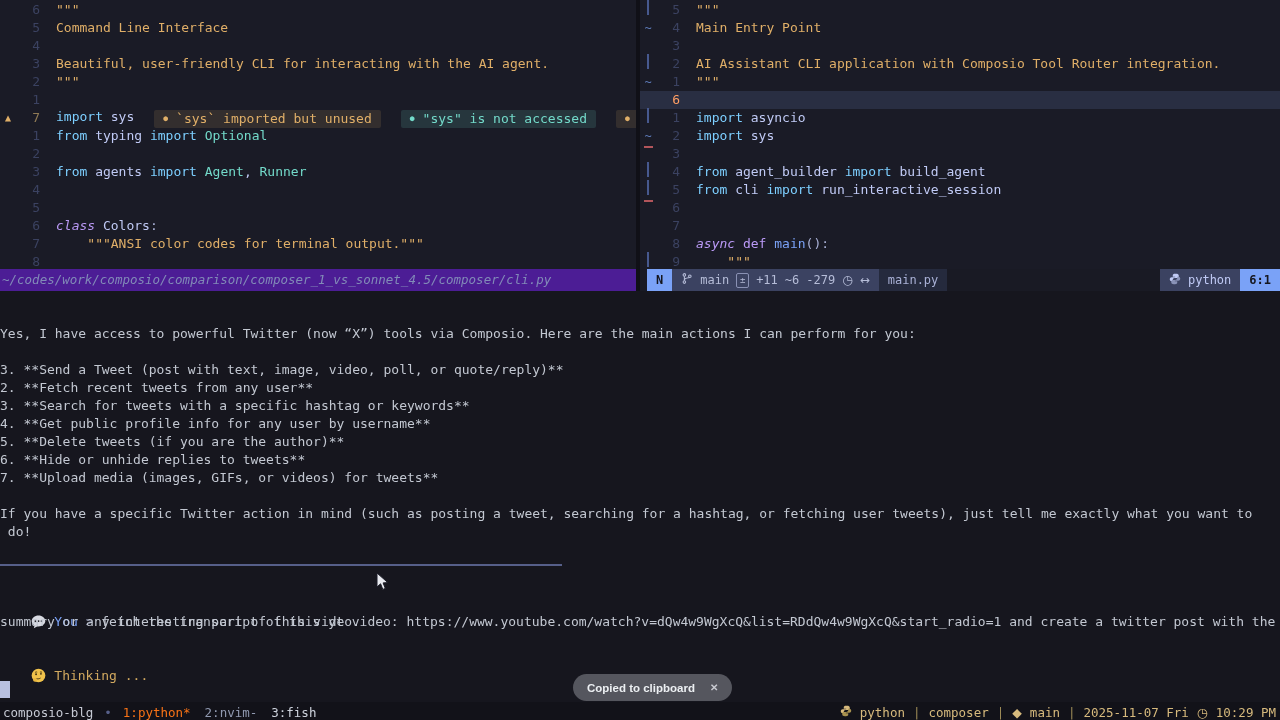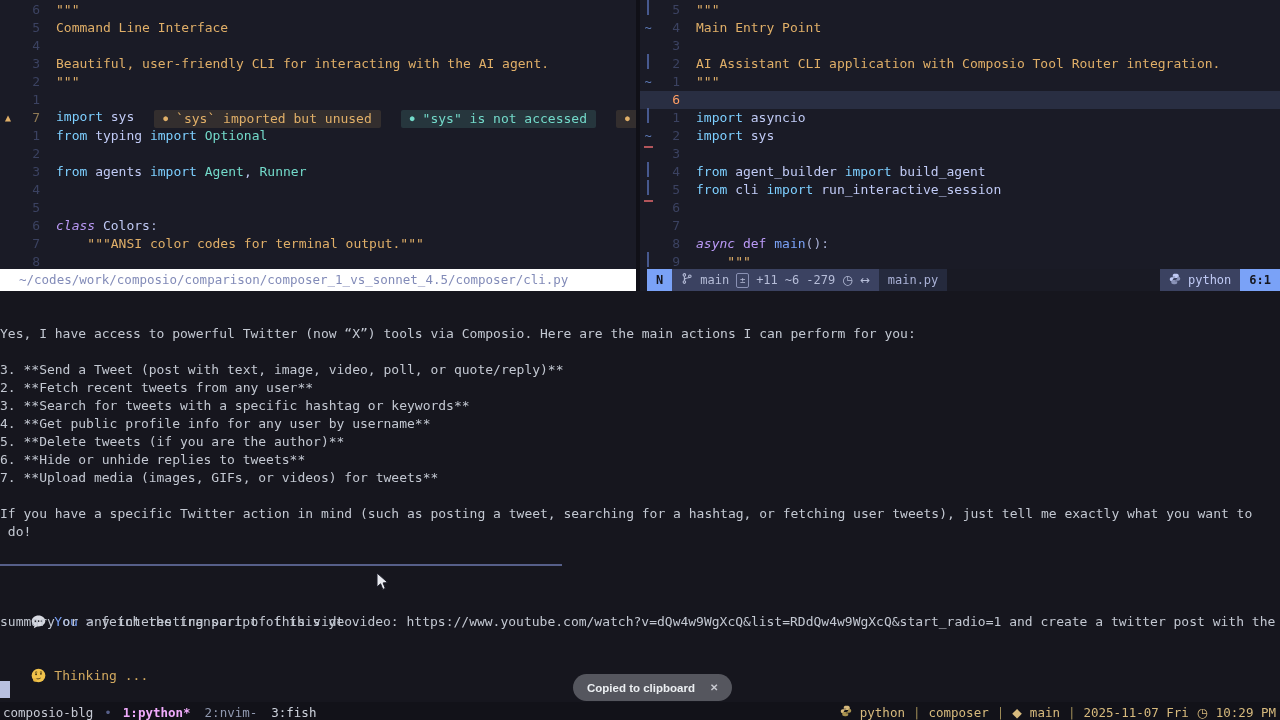--- a/index.html
+++ b/index.html
@@ -23,22 +23,22 @@
   .code{padding-left:8px;white-space:pre;}
   .t-kw{color:#7dcfff;} .t-txt{color:#c0caf5;} .t-type{color:#73daca;}
   .t-str{color:#e0af68;} .t-pkw{color:#bb9af7;font-style:italic;}
   .t-pkw2{color:#bb9af7;} .t-fn{color:#7aa2f7;} .t-pun{color:#a9b1d6;}
   .diag{display:inline-flex;gap:8px;align-items:center;height:18px;padding:0 9px;margin-left:20px;border-radius:2px;}
   .diag:first-of-type{margin-left:22px;}
   .diag .dot{font-size:8px;}
   .diag.warn{color:#e0af68;background:rgba(224,175,104,.13);}
   .diag.info{color:#73daca;background:rgba(115,218,202,.14);}
   
-  #pathbar{position:absolute;left:0;top:269px;width:636px;height:22px;background:#ffffff;
-    color:#828bb8;line-height:22px;padding-left:19px;font-size:12.5px;box-sizing:border-box;}
+  #pathbar{position:absolute;left:0;top:269px;width:636px;height:22px;background:#4c1d95;
+    color:#828bb8;line-height:22px;padding-left:2px;font-size:12.5px;box-sizing:border-box;font-style:italic;}
   
   #statusline{position:absolute;left:0;top:269px;width:640px;height:22px;background:#191a24;
     display:flex;align-items:stretch;font-size:12px;color:#a9b1d6;}
   #statusline .seg{display:flex;align-items:center;gap:7px;padding:0 9px;white-space:pre;}
   .seg.mode{background:#7aa2f7;color:#15161e;font-weight:bold;margin-left:7px;}
   .seg.git{background:#3b4261;color:#b6bdd8;}
   .seg.file{background:#252a3d;color:#a9b1d6;padding:0 12px;}
   .seg.fill{flex:1;background:#191a24;}
   .seg.lang{background:#3b4261;color:#c0caf5;}
   .seg.pos{background:#7aa2f7;color:#15161e;font-weight:bold;padding:0 17px;}
@@ -59,21 +59,21 @@
   
   #toast{position:absolute;left:573px;top:674px;height:27px;background:#55565e;border-radius:14px;
     display:flex;align-items:center;gap:15px;padding:0 14px;
     font-family:"Liberation Sans",sans-serif;font-size:11.5px;font-weight:bold;color:#eceff2;}
   #toast .close{font-size:10px;color:#c9cad1;cursor:default;}
   
   #tmux{position:absolute;left:0;top:702px;width:1280px;height:18px;background:#121219;
     display:flex;align-items:flex-end;font-size:12.5px;color:#aab0c0;}
   #tmux .left{display:flex;gap:11px;padding-left:3px;white-space:pre;}
   #tmux .sess{color:#c6cad4;} #tmux .dot{color:#565f89;}
-  #tmux .win{color:#9099b0;} #tmux .win.active{color:#f0abfc;font-weight:bold;}
+  #tmux .win{color:#9099b0;} #tmux .win.active{color:#f97316;font-weight:normal;}
   #tmux .win.w3{color:#ced3dd;}
   #tmux .right{margin-left:auto;display:flex;align-items:center;gap:8px;padding-right:4px;
     color:#d7ba7d;white-space:pre;}
   #tmux .right .bar{color:#9c8a56;}
 </style>
 </head>
 <body>
 
 <div id="screen">
 

